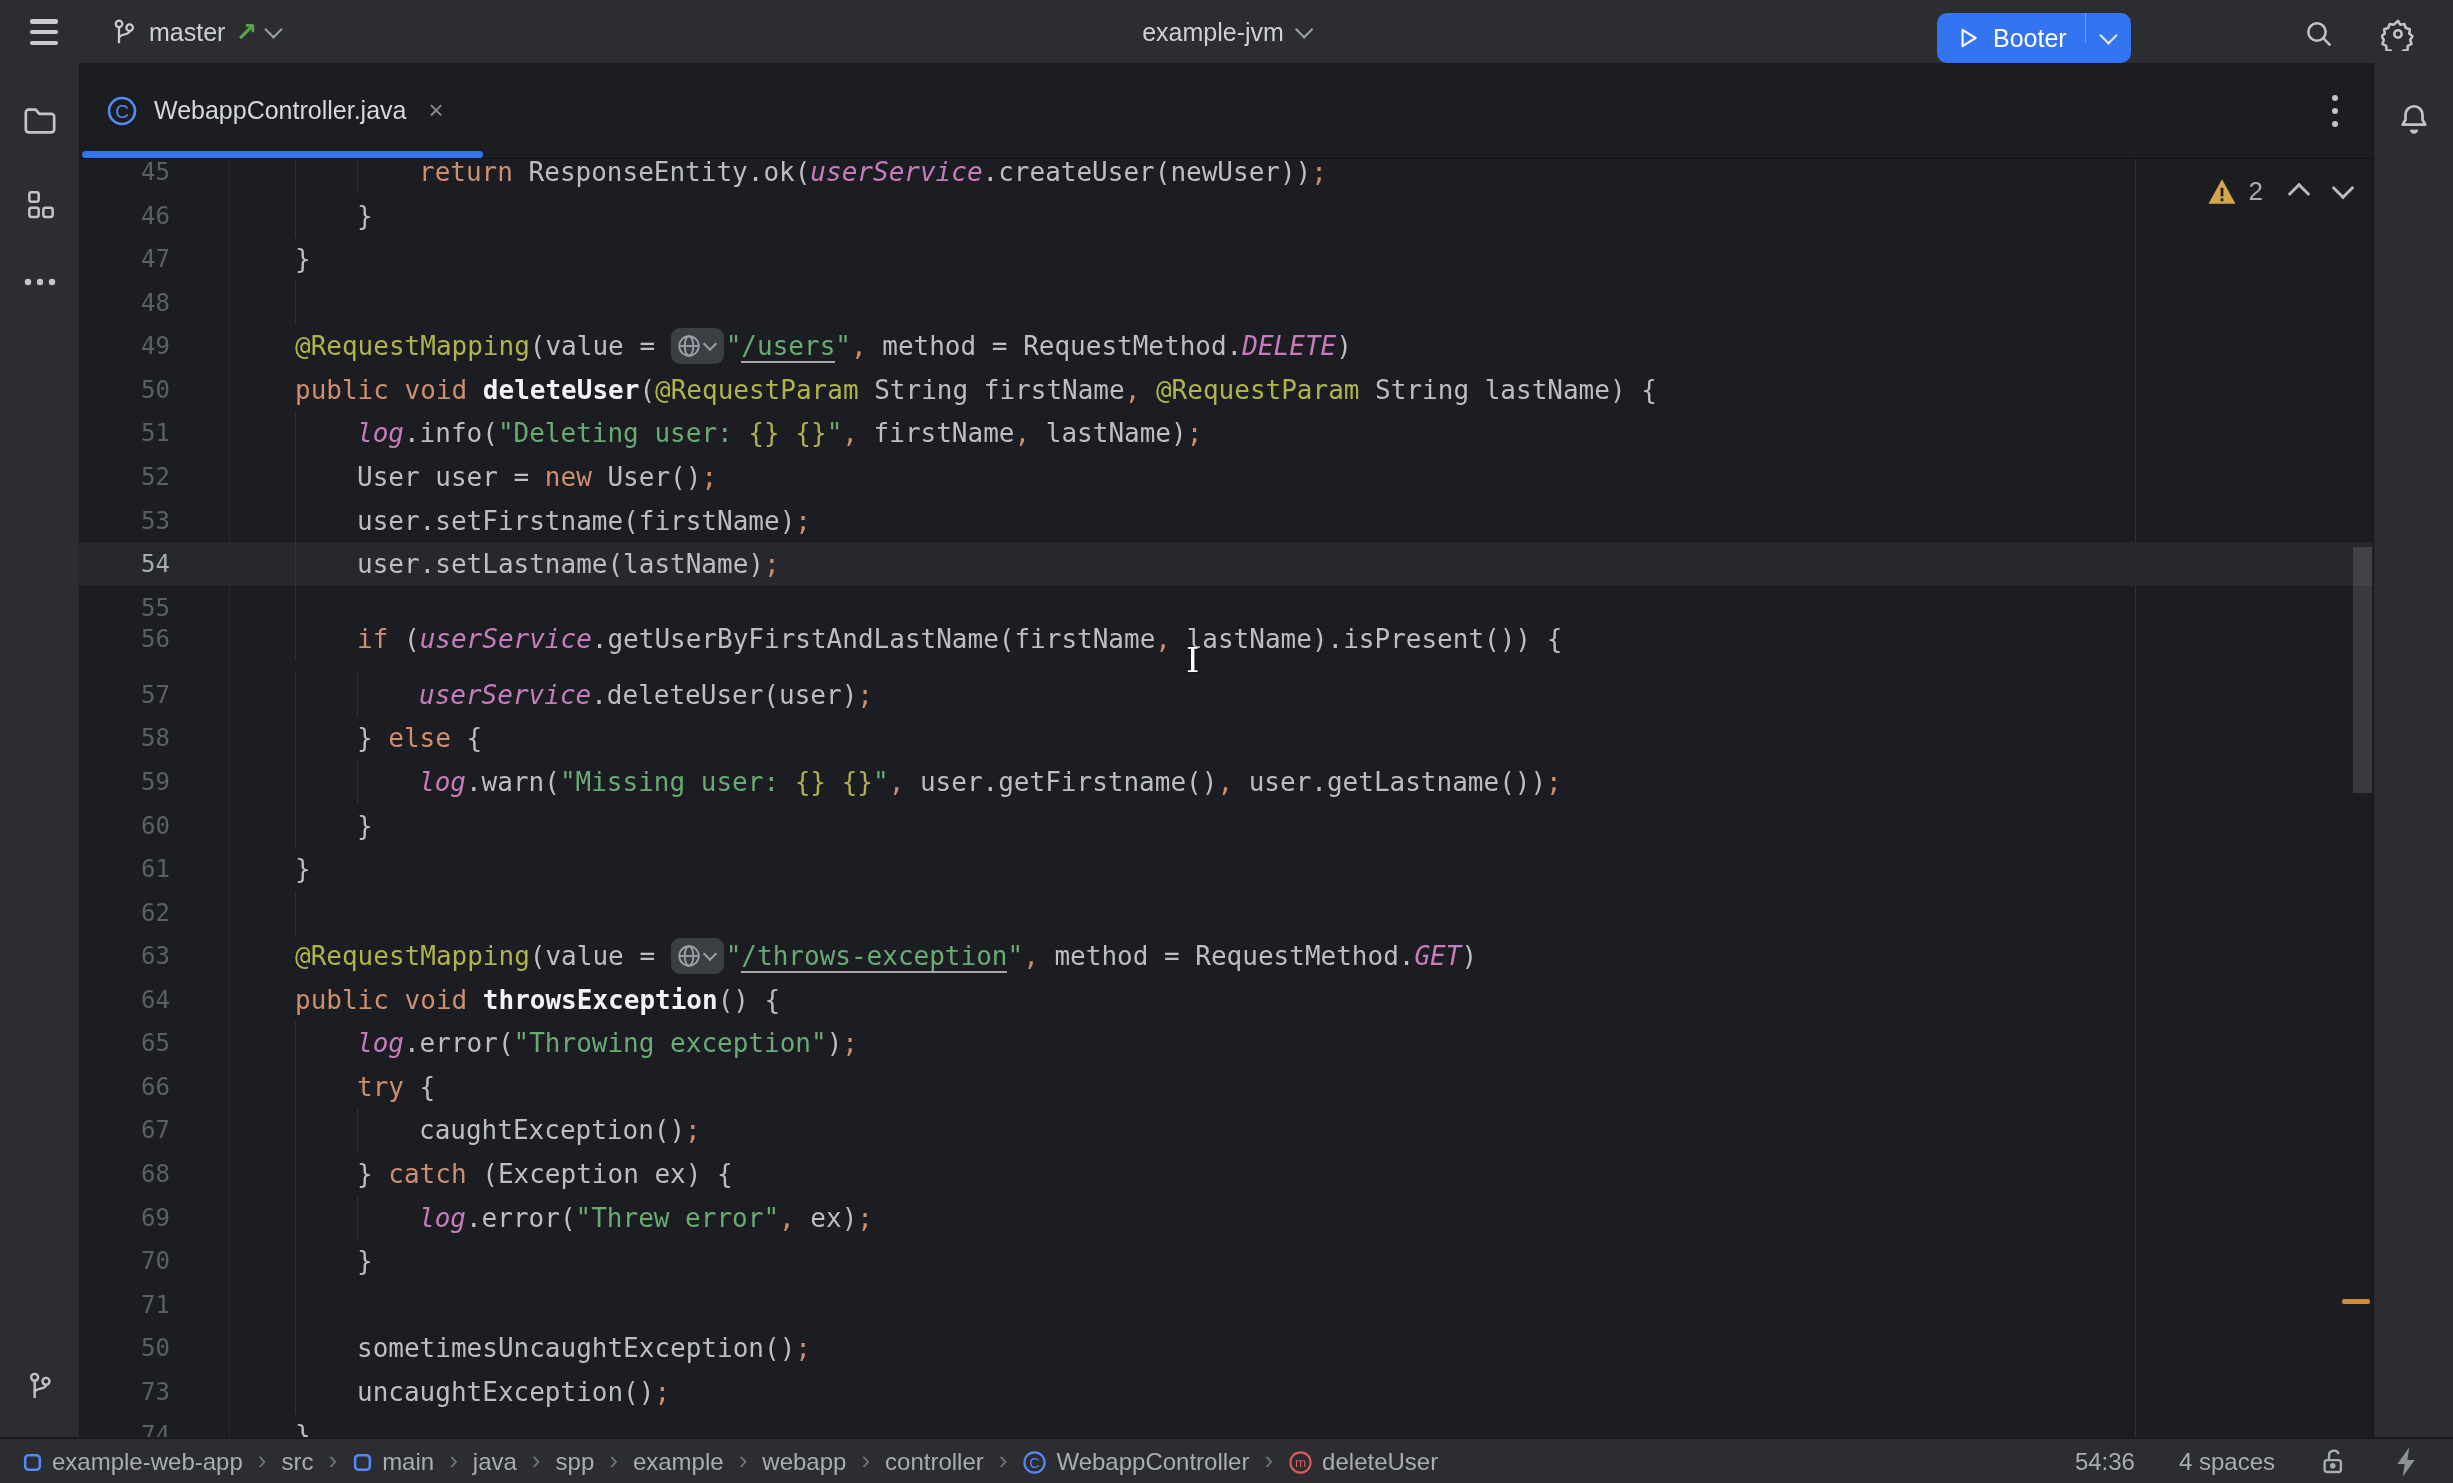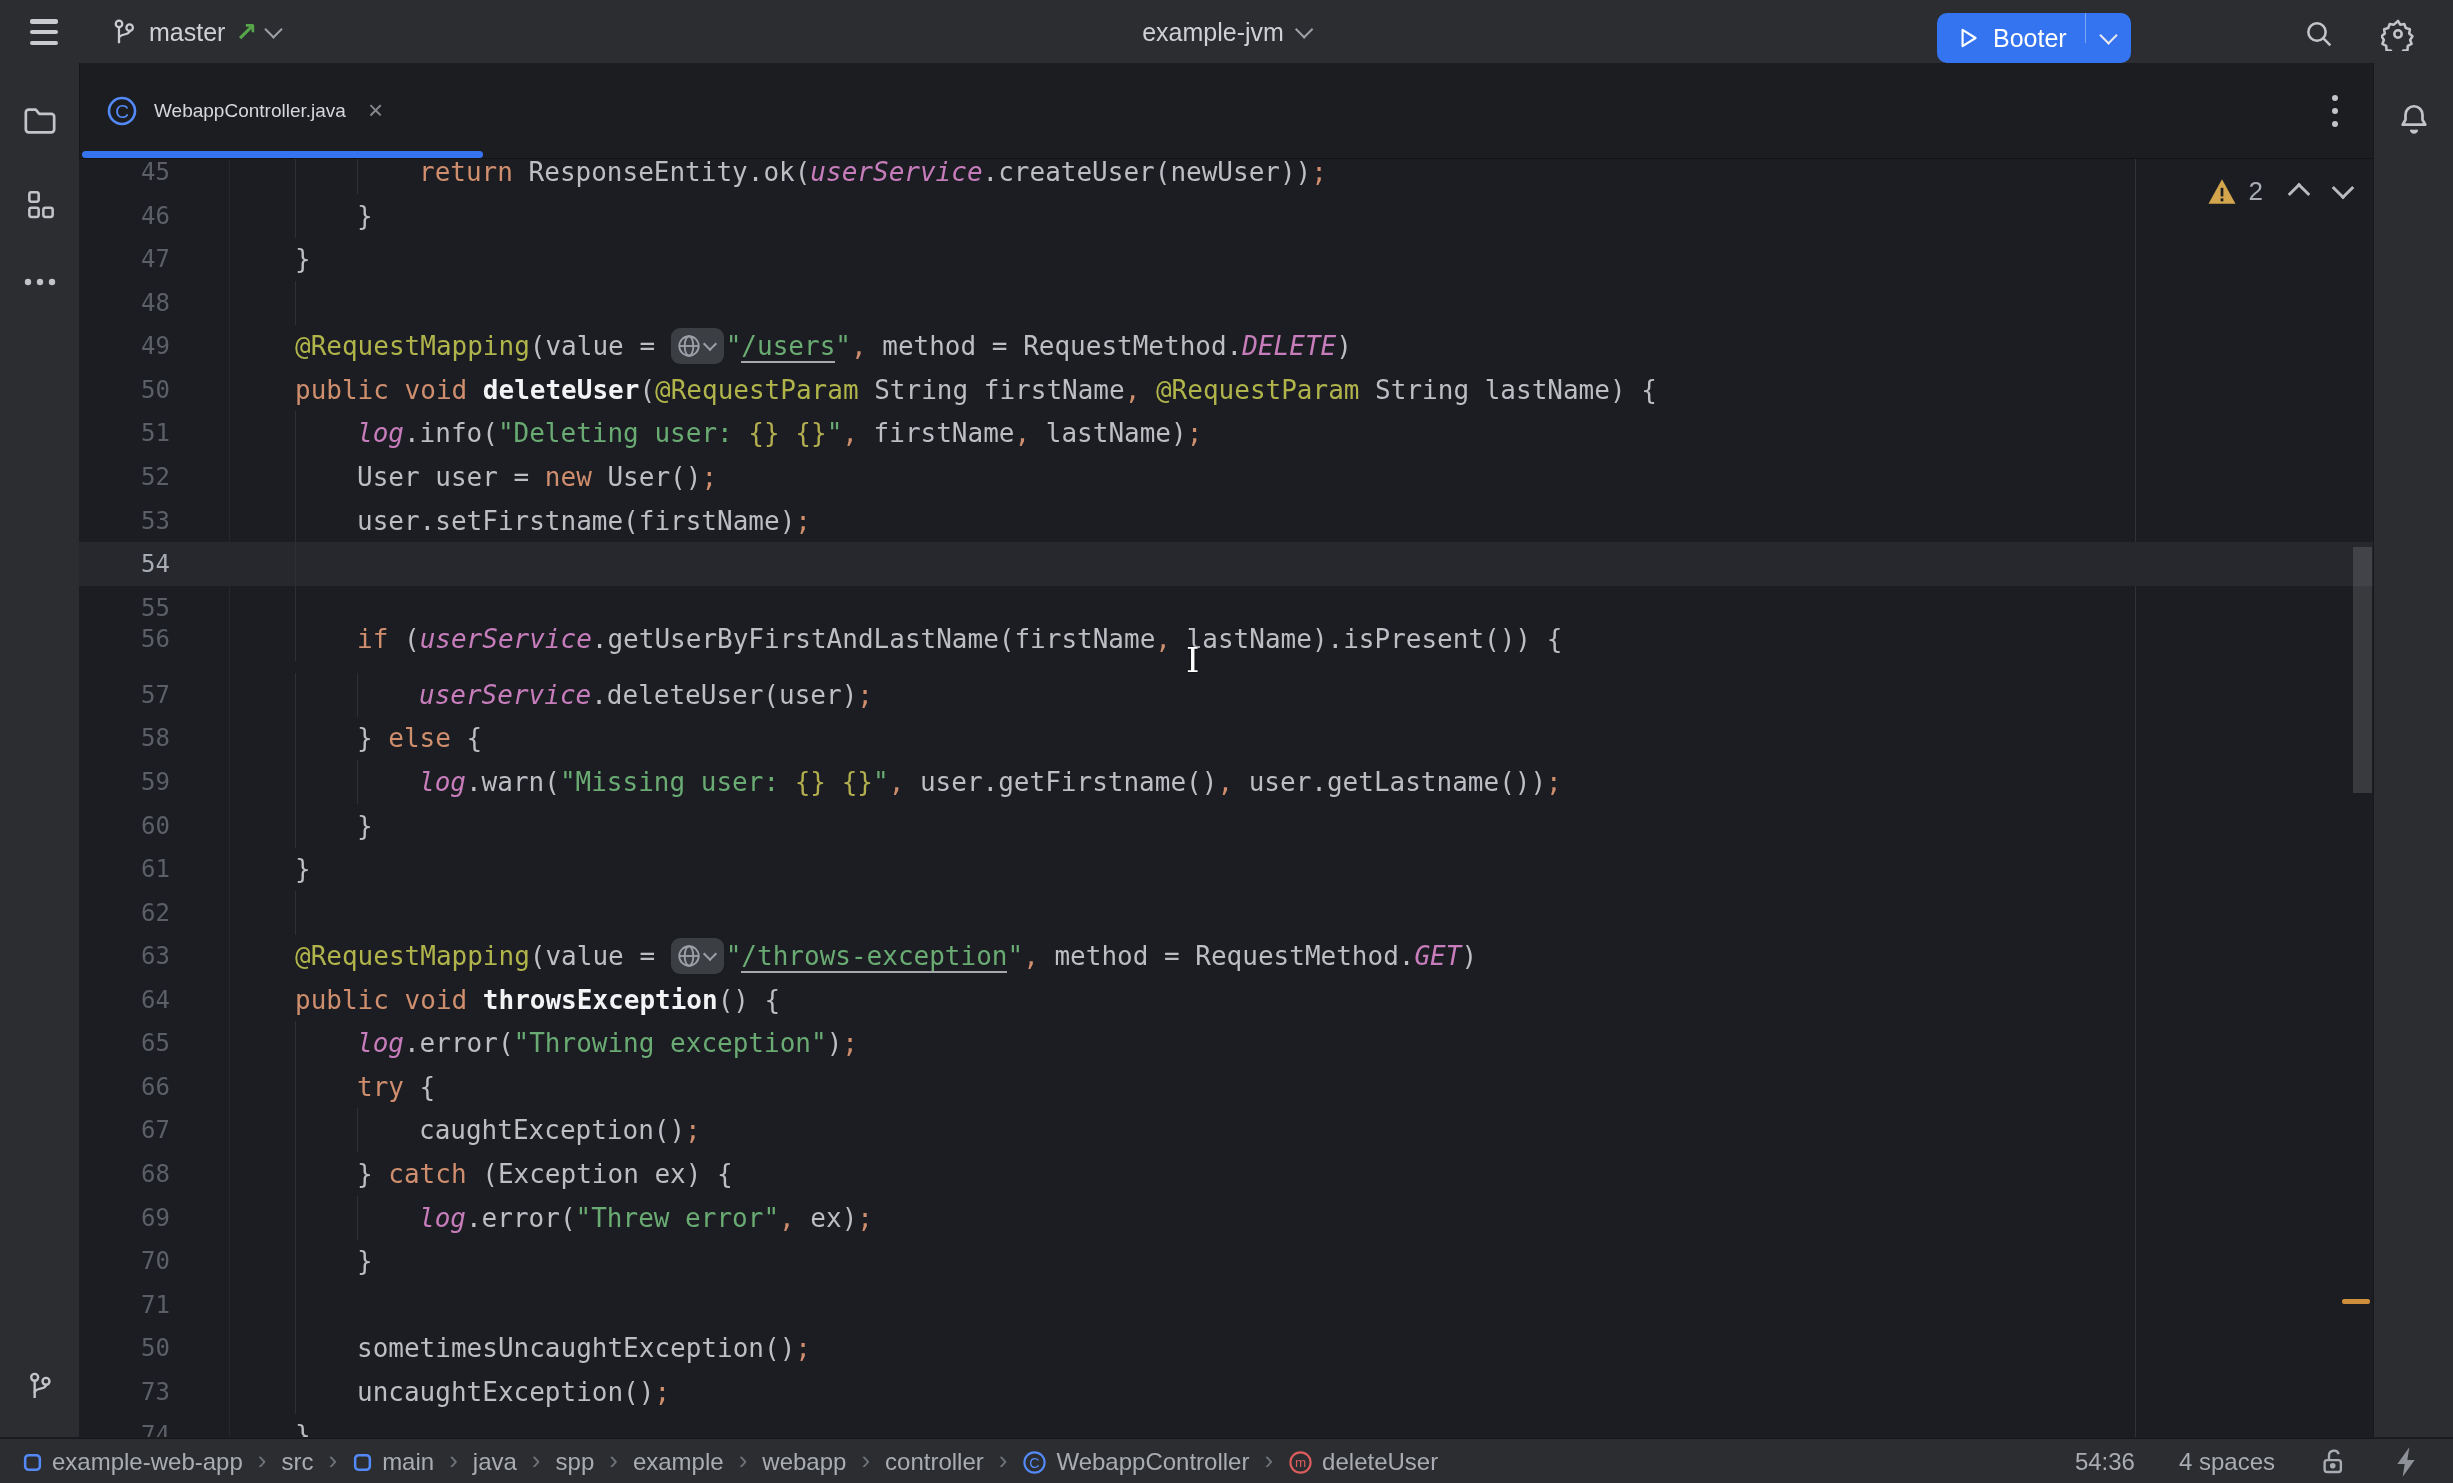--- a/index.html
+++ b/index.html
@@ -19,21 +19,21 @@
   #run-button .divider{width:1.5px;height:30px;background:rgba(255,255,255,0.35);}
   #run-button .dd{padding:0 16px;display:flex;align-items:center;}
   .icon-btn{position:absolute;top:12px;width:48px;height:44px;display:flex;align-items:center;justify-content:center;cursor:pointer;}
   
   #left-strip{position:absolute;left:0;top:63px;width:79px;height:1374px;background:#2B2D30;border-right:1px solid #17181C;}
   #right-strip{position:absolute;left:2373px;top:63px;width:80px;height:1374px;background:#2B2D30;border-left:1px solid #17181C;}
   .strip-icon{position:absolute;left:0;width:79px;height:55px;display:flex;align-items:center;justify-content:center;cursor:pointer;}
   
   #tabbar{position:absolute;left:80px;top:63px;width:2293px;height:95px;background:#1B1D21;border-bottom:1px solid #121316;}
   #tab1{position:absolute;left:0px;top:0;height:95px;display:flex;align-items:center;gap:16px;padding:0 28px 0 26px;cursor:pointer;}
-  #tab1 .label{color:#D5D7DC;font-size:19px;}
+  #tab1 .label{color:#D5D7DC;font-size:25px;}
   #tab1 .close{color:#87898E;font-size:26px;margin-left:6px;cursor:pointer;}
   #tab-underline{position:absolute;left:2px;top:88px;width:401px;height:7px;background:#3574F0;border-radius:4px;}
   #tab-kebab{position:absolute;left:2233px;top:26px;width:44px;height:44px;display:flex;align-items:center;justify-content:center;cursor:pointer;}
   
   #editor{position:absolute;left:79px;top:159px;width:2294px;height:1278px;background:#1B1D22;overflow:hidden;
           font-family:"DejaVu Sans Mono","Liberation Mono",monospace;font-size:26px;}
   .code-row{position:absolute;left:0;width:2294px;height:44px;line-height:44px;white-space:pre;}
   .code-row.cur{background:#26282E;}
   .gut{position:absolute;left:0;top:0;width:91px;text-align:right;color:#5C6066;font-size:24px;}
   .code-row.cur .gut{color:#A9ACB2;}
@@ -197,21 +197,21 @@
         <div class="code-row" style="top:122px"><span class="gut">48</span><span class="guide" style="left:216px"></span><span class="code" style="left:278px"></span></div>
         <div class="code-row" style="top:165px"><span class="gut">49</span><span class="code" style="left:216px"><span class="ann">@RequestMapping</span><span class="def">(value = </span><span class="chip"><svg width="26" height="26" viewBox="0 0 24 24" fill="none" stroke="#9DA0A8" stroke-width="1.7" style="position:absolute;left:5px;top:5px;">
                 <circle cx="12" cy="12" r="9"></circle>
                 <ellipse cx="12" cy="12" rx="4" ry="9"></ellipse>
                 <path d="M3.5 12 h17"></path>
               </svg><span style="position:absolute;left:34px;top:11px;width:8px;height:8px;border-right:2.2px solid #9DA0A8;border-bottom:2.2px solid #9DA0A8;transform:rotate(45deg);"></span></span><span class="str">"</span><span class="lnk">/users</span><span class="str">"</span><span class="pun">,</span><span class="def"> method = RequestMethod.</span><span class="cst">DELETE</span><span class="def">)</span></span></div>
         <div class="code-row" style="top:209px"><span class="gut">50</span><span class="code" style="left:216px"><span class="kw">public void </span><span class="decl">deleteUser</span><span class="def">(</span><span class="ann">@RequestParam</span><span class="def"> String firstName</span><span class="pun">,</span><span class="def"> </span><span class="ann">@RequestParam</span><span class="def"> String lastName) {</span></span></div>
         <div class="code-row" style="top:252px"><span class="gut">51</span><span class="guide" style="left:216px"></span><span class="code" style="left:278px"><span class="fld">log</span><span class="def">.info(</span><span class="str">"Deleting user: </span><span class="ph">{}</span><span class="str"> </span><span class="ph">{}</span><span class="str">"</span><span class="pun">,</span><span class="def"> firstName</span><span class="pun">,</span><span class="def"> lastName)</span><span class="pun">;</span></span></div>
         <div class="code-row" style="top:296px"><span class="gut">52</span><span class="guide" style="left:216px"></span><span class="code" style="left:278px"><span class="def">User user = </span><span class="kw">new</span><span class="def"> User()</span><span class="pun">;</span></span></div>
         <div class="code-row" style="top:340px"><span class="gut">53</span><span class="guide" style="left:216px"></span><span class="code" style="left:278px"><span class="def">user.setFirstname(firstName)</span><span class="pun">;</span></span></div>
-        <div class="code-row cur" style="top:383px"><span class="gut">54</span><span class="guide" style="left:216px"></span></div>
+        <div class="code-row cur" style="top:383px"><span class="gut">54</span><span class="guide" style="left:216px"></span><span class="code" style="left:278px"><span class="def">user.setLastname(lastName)</span><span class="pun">;</span></span></div>
         <div class="code-row" style="top:427px"><span class="gut">55</span><span class="guide" style="left:216px"></span><span class="code" style="left:278px"></span></div>
         <div class="code-row" style="top:458px"><span class="gut">56</span><span class="guide" style="left:216px"></span><span class="code" style="left:278px"><span class="kw">if</span><span class="def"> (</span><span class="fld">userService</span><span class="def">.getUserByFirstAndLastName(firstName</span><span class="pun">,</span><span class="def"> lastName).isPresent()) {</span></span></div>
         <div class="code-row" style="top:514px"><span class="gut">57</span><span class="guide" style="left:216px"></span><span class="guide" style="left:278px"></span><span class="code" style="left:340px"><span class="fld">userService</span><span class="def">.deleteUser(user)</span><span class="pun">;</span></span></div>
         <div class="code-row" style="top:557px"><span class="gut">58</span><span class="guide" style="left:216px"></span><span class="code" style="left:278px"><span class="def">} </span><span class="kw">else</span><span class="def"> {</span></span></div>
         <div class="code-row" style="top:601px"><span class="gut">59</span><span class="guide" style="left:216px"></span><span class="guide" style="left:278px"></span><span class="code" style="left:340px"><span class="fld">log</span><span class="def">.warn(</span><span class="str">"Missing user: </span><span class="ph">{}</span><span class="str"> </span><span class="ph">{}</span><span class="str">"</span><span class="pun">,</span><span class="def"> user.getFirstname()</span><span class="pun">,</span><span class="def"> user.getLastname())</span><span class="pun">;</span></span></div>
         <div class="code-row" style="top:645px"><span class="gut">60</span><span class="guide" style="left:216px"></span><span class="code" style="left:278px"><span class="def">}</span></span></div>
         <div class="code-row" style="top:688px"><span class="gut">61</span><span class="code" style="left:216px"><span class="def">}</span></span></div>
         <div class="code-row" style="top:732px"><span class="gut">62</span><span class="guide" style="left:216px"></span><span class="code" style="left:278px"></span></div>
         <div class="code-row" style="top:775px"><span class="gut">63</span><span class="code" style="left:216px"><span class="ann">@RequestMapping</span><span class="def">(value = </span><span class="chip"><svg width="26" height="26" viewBox="0 0 24 24" fill="none" stroke="#9DA0A8" stroke-width="1.7" style="position:absolute;left:5px;top:5px;">
                 <circle cx="12" cy="12" r="9"></circle>

